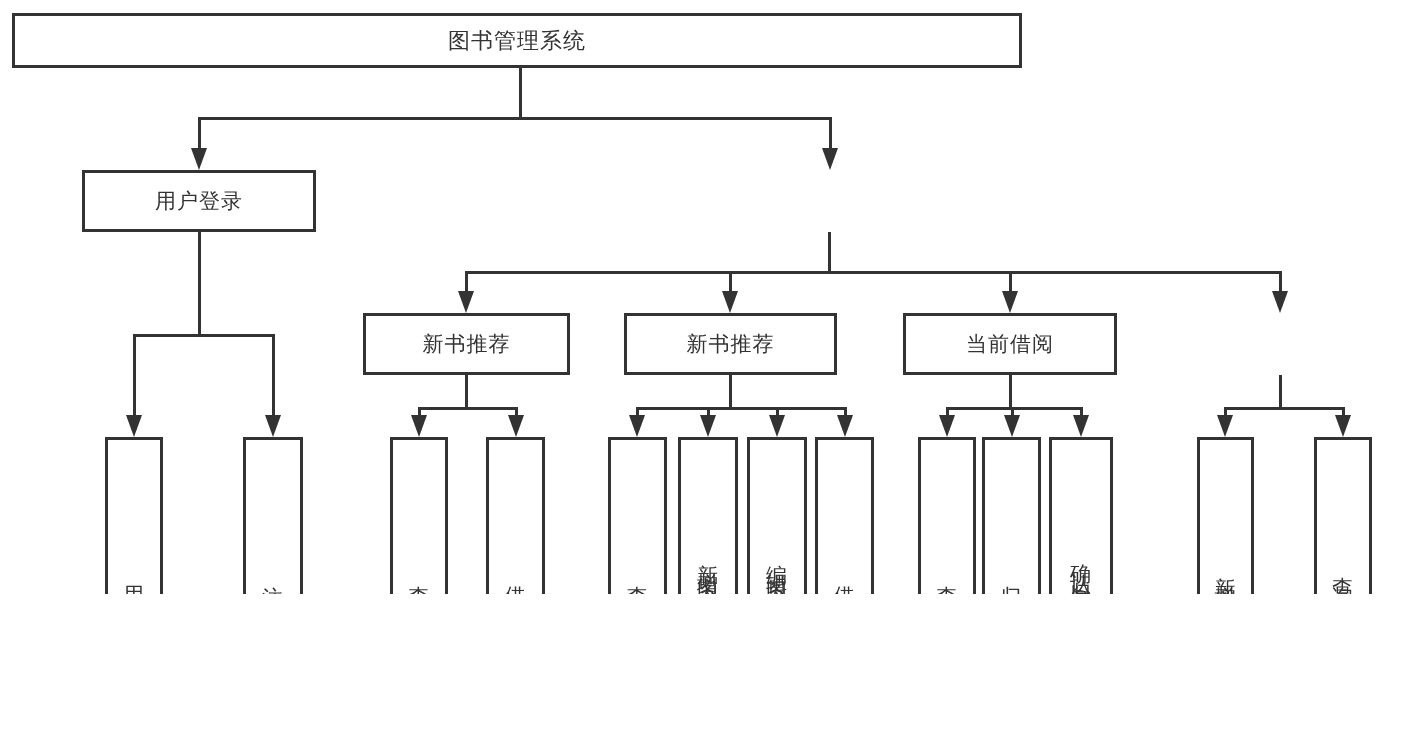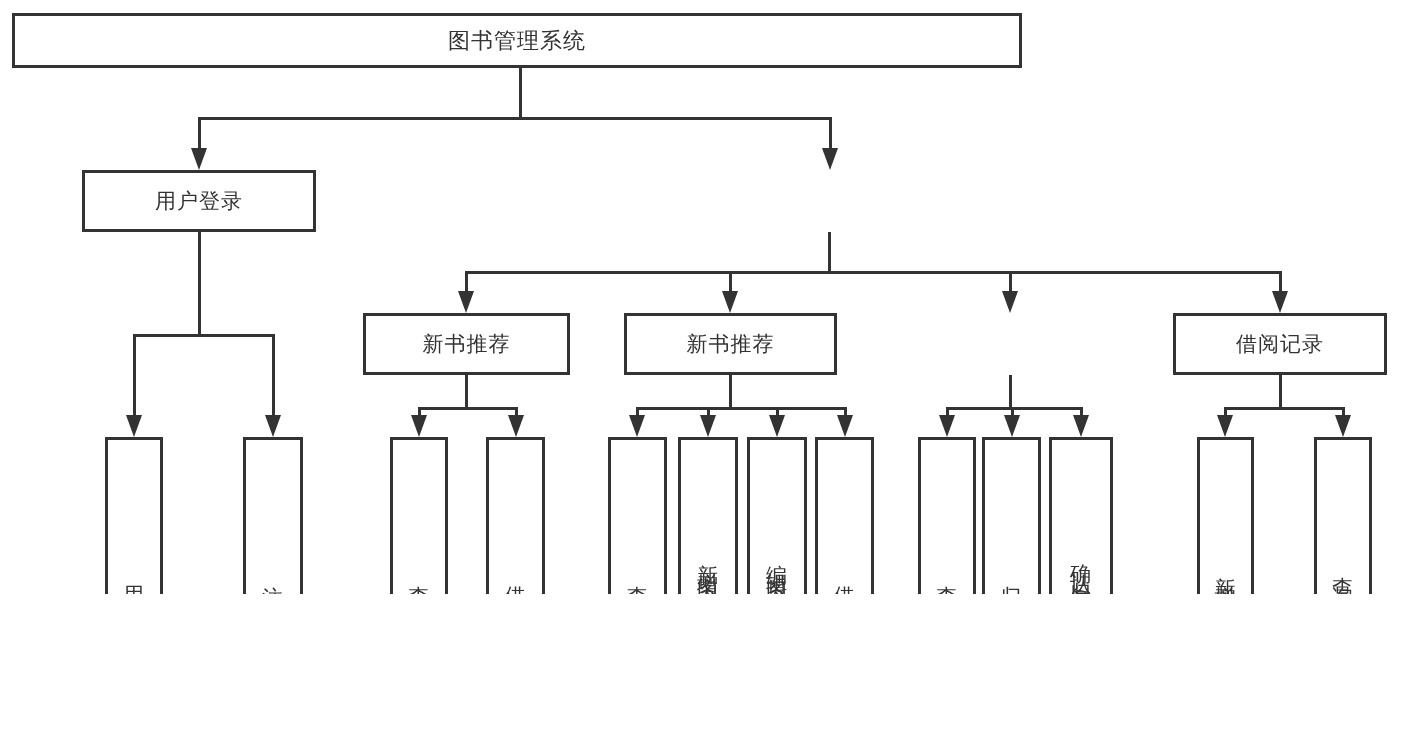--- a/index.html
+++ b/index.html
@@ -65,22 +65,22 @@
   <div class="node" style="left:82px;top:170px;width:234px;height:62px">
     <span>用户登录</span>
   </div>
 
   <div class="node" style="left:363px;top:313px;width:207px;height:62px">
     <span>新书推荐</span>
   </div>
   <div class="node" style="left:624px;top:313px;width:213px;height:62px">
     <span>新书推荐</span>
   </div>
-  <div class="node" style="left:1173px;top:313px;width:214px;height:62px">
-    <span>借阅记录</span>
+  <div class="node" style="left:903px;top:313px;width:214px;height:62px">
+    <span>当前借阅</span>
   </div>
 
   <div class="node leaf" style="left:105px;top:437px;width:58px;height:300px">
     <span class="vtext">用户登录</span>
   </div>
   <div class="node leaf" style="left:243px;top:437px;width:60px;height:300px">
     <span class="vtext">注销登录</span>
   </div>
 
   <div class="node leaf" style="left:390px;top:437px;width:58px;height:300px">

